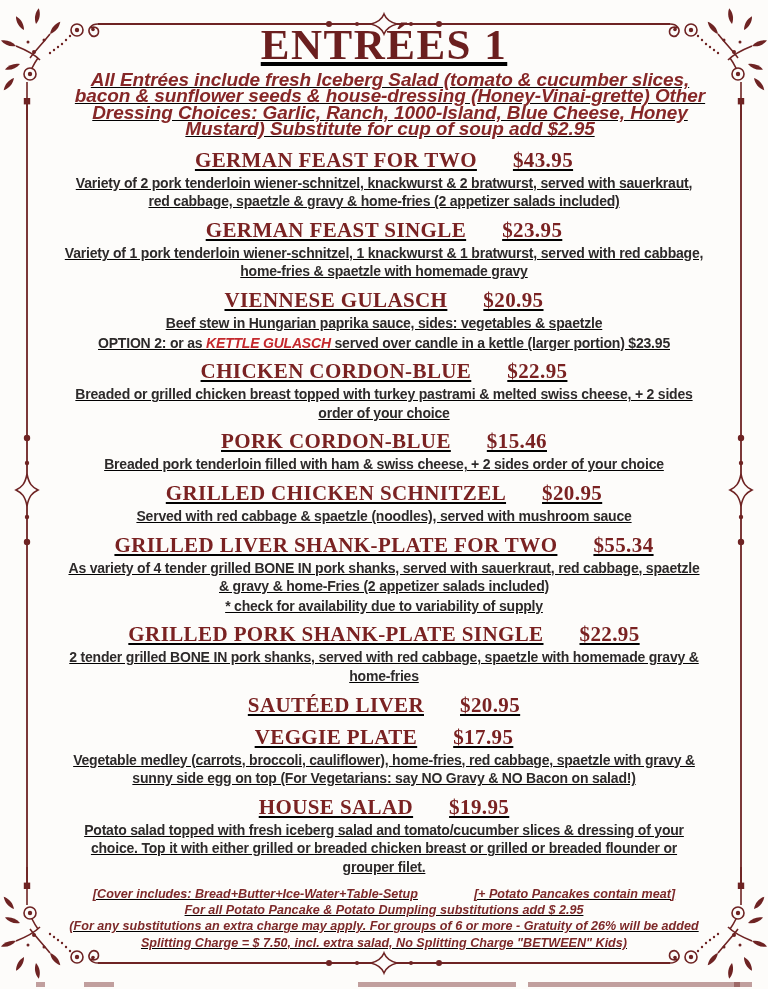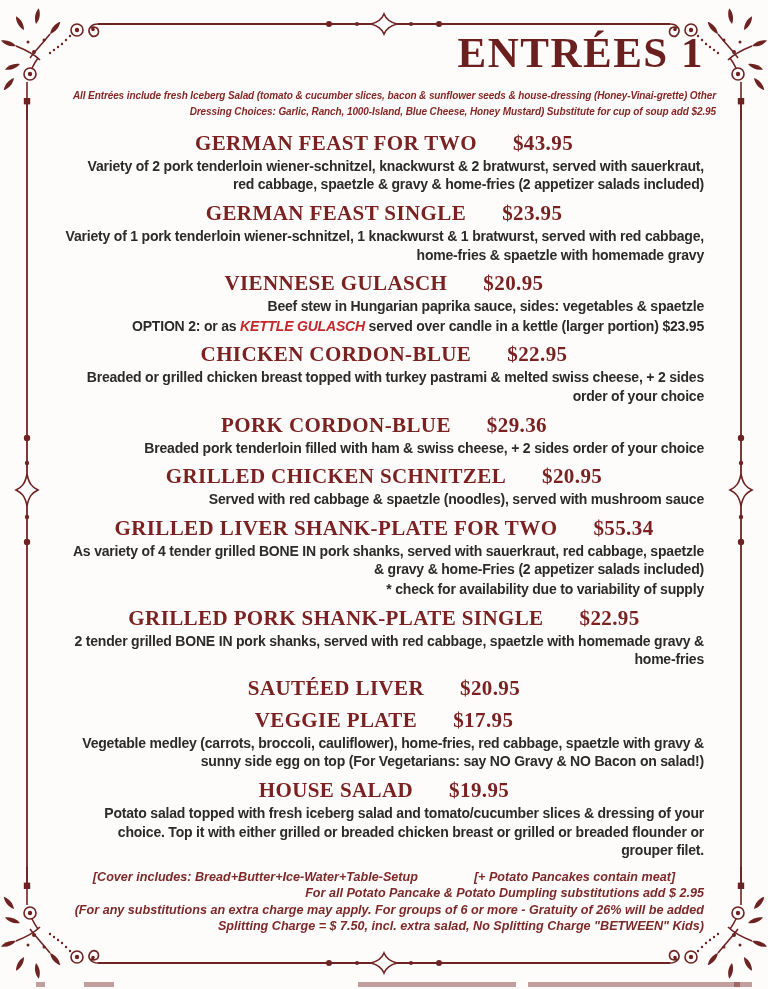--- a/index.html
+++ b/index.html
@@ -2,29 +2,29 @@
 <html><head>
 <meta charset="utf-8">
 <style>
   html,body{margin:0;padding:0;background:#e8e8e8;}
   .page{
     position:relative;width:768px;height:989px;margin:0 auto;
     background:#fdfcfa;overflow:hidden;
     font-family:"Liberation Sans",sans-serif;
   }
   .ornament-layer{position:absolute;inset:0;pointer-events:none;z-index:0;}
-  .content{position:absolute;inset:0;padding:26px 64px 0;text-align:right;z-index:1;}
+  .content{position:absolute;inset:0;padding:18px 64px 0;text-align:center;z-index:1;text-decoration:underline;}
 
   .menu-title{
     font-family:"Liberation Serif",serif;font-weight:bold;
     font-size:43px;line-height:48px;color:#6b1f1f;letter-spacing:1.5px;margin-top:3px;
   }
   .menu-note{
-    width:652px;margin:11px auto 10px;
-    font-style:italic;font-weight:bold;font-size:10px;line-height:16.4px;
+    width:652px;margin:3px auto 10px;
+    font-style:italic;font-weight:bold;font-size:19px;line-height:16.4px;
     color:#862727;letter-spacing:-0.1px;
   }
 
   .items{margin:9px auto;}
   .item{margin-bottom:7px;}
   .item-head{
     display:flex;justify-content:center;align-items:baseline;gap:36px;
     font-family:"Liberation Serif",serif;font-weight:bold;
     font-size:21px;line-height:25px;color:#7a2222;letter-spacing:.4px;
   }
@@ -162,21 +162,21 @@
         <div class="item">
     <div class="item-head">
       <span class="item-name">CHICKEN CORDON-BLUE</span>
       <span class="item-price">$22.95</span>
     </div>
     <div class="item-desc">Breaded or grilled chicken breast topped with turkey pastrami &amp; melted swiss cheese, + 2 sides order of your choice</div>
   </div>
         <div class="item">
     <div class="item-head">
       <span class="item-name">PORK CORDON-BLUE</span>
-      <span class="item-price">$29.36</span>
+      <span class="item-price">$15.46</span>
     </div>
     <div class="item-desc">Breaded pork tenderloin filled with ham &amp; swiss cheese, + 2 sides order of your choice</div>
   </div>
         <div class="item">
     <div class="item-head">
       <span class="item-name">GRILLED CHICKEN SCHNITZEL</span>
       <span class="item-price">$20.95</span>
     </div>
     <div class="item-desc">Served with red cabbage &amp; spaetzle (noodles), served with mushroom sauce</div>
   </div>

